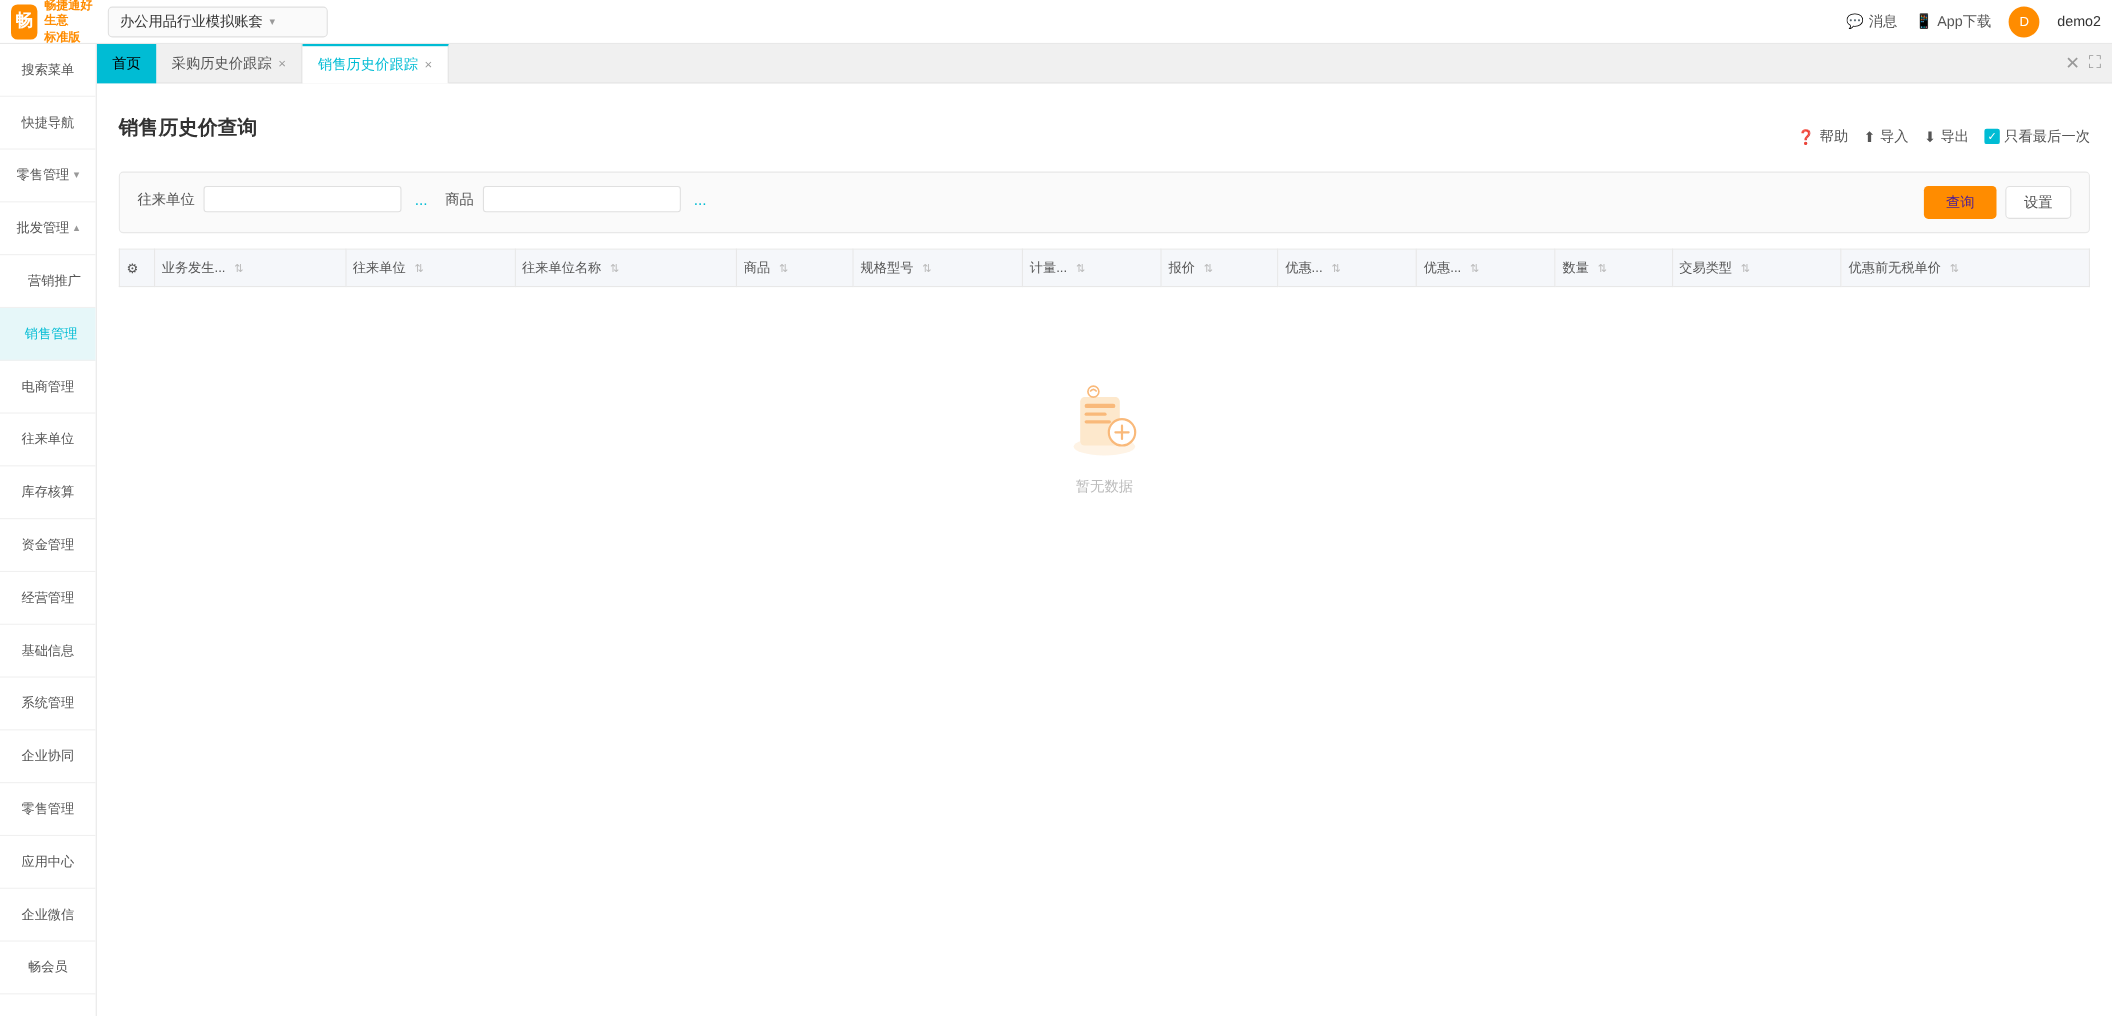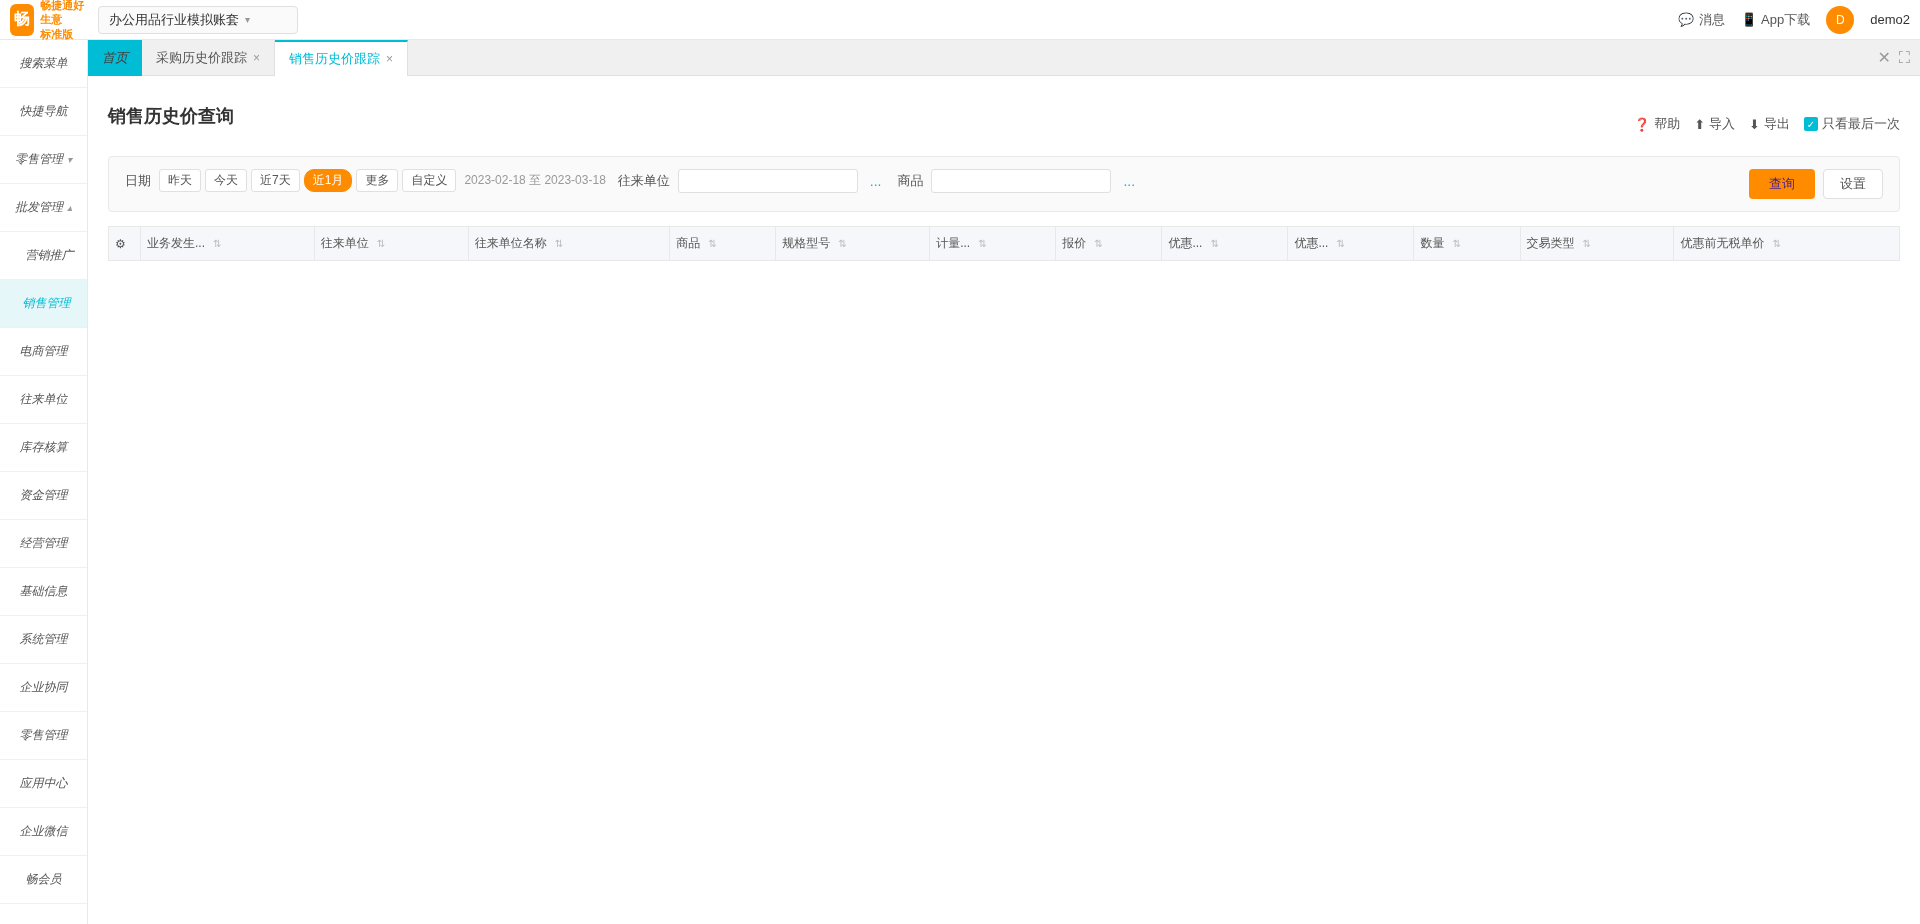--- a/index.html
+++ b/index.html
@@ -34,21 +34,20 @@
 
     
     .sidebar {
       width: 88px;
       background: #fff;
       border-right: 1px solid #e8e8e8;
       display: flex;
       flex-direction: column;
       overflow-y: auto;
       flex-shrink: 0;
-      font-style: italic;
     }
     .sidebar-item {
       display: flex;
       flex-direction: column;
       align-items: center;
       justify-content: center;
       padding: 10px 4px;
       cursor: pointer;
       font-size: 12px;
       color: #555;
@@ -85,21 +84,21 @@
       border-right: 1px solid #e0e0e0;
       gap: 6px;
       white-space: nowrap;
     }
     .tab.active {
       background: #fff;
       color: #00bcd4;
       border-top: 2px solid #00bcd4;
       font-weight: 500;
     }
-    .tab.home { background: #00bcd4; color: #404040; border: none; font-style: italic; }
+    .tab.home { background: #00bcd4; color: #000000; border: none; }
     .tab-close { font-size: 12px; color: #999; cursor: pointer; }
     .tabs-actions { margin-left: auto; display: flex; align-items: center; padding-right: 10px; gap: 8px; }
     .tabs-action-btn { font-size: 16px; color: #999; cursor: pointer; }
 
     
     .page-content { flex: 1; overflow-y: auto; padding: 16px 20px; background: #fff; }
 
     
     .page-title { font-size: 18px; font-weight: bold; color: #333; margin-bottom: 16px; border-bottom: none; }
 
@@ -344,32 +343,20 @@
           </div>
           <label class="checkbox-label">
             <div class="checkbox-checked"></div>
             <span>只看最后一次</span>
           </label>
         </div>
       </div>
 
       <div class="filter-bar">
 
-        <div class="filter-row">
-          <span class="filter-label">日期</span>
-          <div class="date-btns">
-            <button class="date-btn">昨天</button>
-            <button class="date-btn">今天</button>
-            <button class="date-btn">近7天</button>
-            <button class="date-btn active">近1月</button>
-            <button class="date-btn">更多</button>
-            <button class="date-btn">自定义</button>
-          </div>
-          <span class="date-range">2023-02-18 至 2023-03-18</span>
-        </div>
 
         <div class="filter-input-group">
           <span class="filter-label">往来单位</span>
           <input class="filter-input" type="text" placeholder="" style="">
           <span class="filter-dots">...</span>
         </div>
 
         <div class="filter-input-group">
           <span class="filter-label">商品</span>
           <input class="filter-input" type="text" placeholder="" style="">
@@ -459,16 +446,31 @@
                 <span>优惠前无税单价</span>
                 <span class="sort-icon">⇅</span>
               </div>
             </th>
           </tr>
         </thead>
         <tbody id="table-body">
         </tbody>
       </table>
 
+      <div class="empty-state">
+        <svg class="empty-icon" viewBox="0 0 80 80" fill="none" xmlns="http://www.w3.org/2000/svg">
+          <ellipse cx="40" cy="65" rx="28" ry="8" fill="#fde8cc" opacity="0.5"></ellipse>
+          <rect x="18" y="20" width="36" height="44" rx="4" fill="#fde8cc"></rect>
+          <rect x="22" y="26" width="28" height="4" rx="2" fill="#f9b97a"></rect>
+          <rect x="22" y="34" width="20" height="3" rx="1.5" fill="#f9b97a"></rect>
+          <rect x="22" y="41" width="24" height="3" rx="1.5" fill="#f9b97a"></rect>
+          <circle cx="56" cy="52" r="12" fill="#fff" stroke="#f9b97a" stroke-width="2"></circle>
+          <line x1="50" y1="52" x2="62" y2="52" stroke="#f9b97a" stroke-width="2" stroke-linecap="round"></line>
+          <line x1="56" y1="46" x2="56" y2="58" stroke="#f9b97a" stroke-width="2" stroke-linecap="round"></line>
+          <circle cx="30" cy="15" r="5" fill="#fff" stroke="#f9b97a" stroke-width="1.5"></circle>
+          <path d="M27 15 Q30 11 33 15" stroke="#f9b97a" stroke-width="1.5" fill="none"></path>
+        </svg>
+        <span class="empty-text">暂无数据</span>
+      </div>
 
     </div>
   </div>
 </div>
 
 </body></html>

